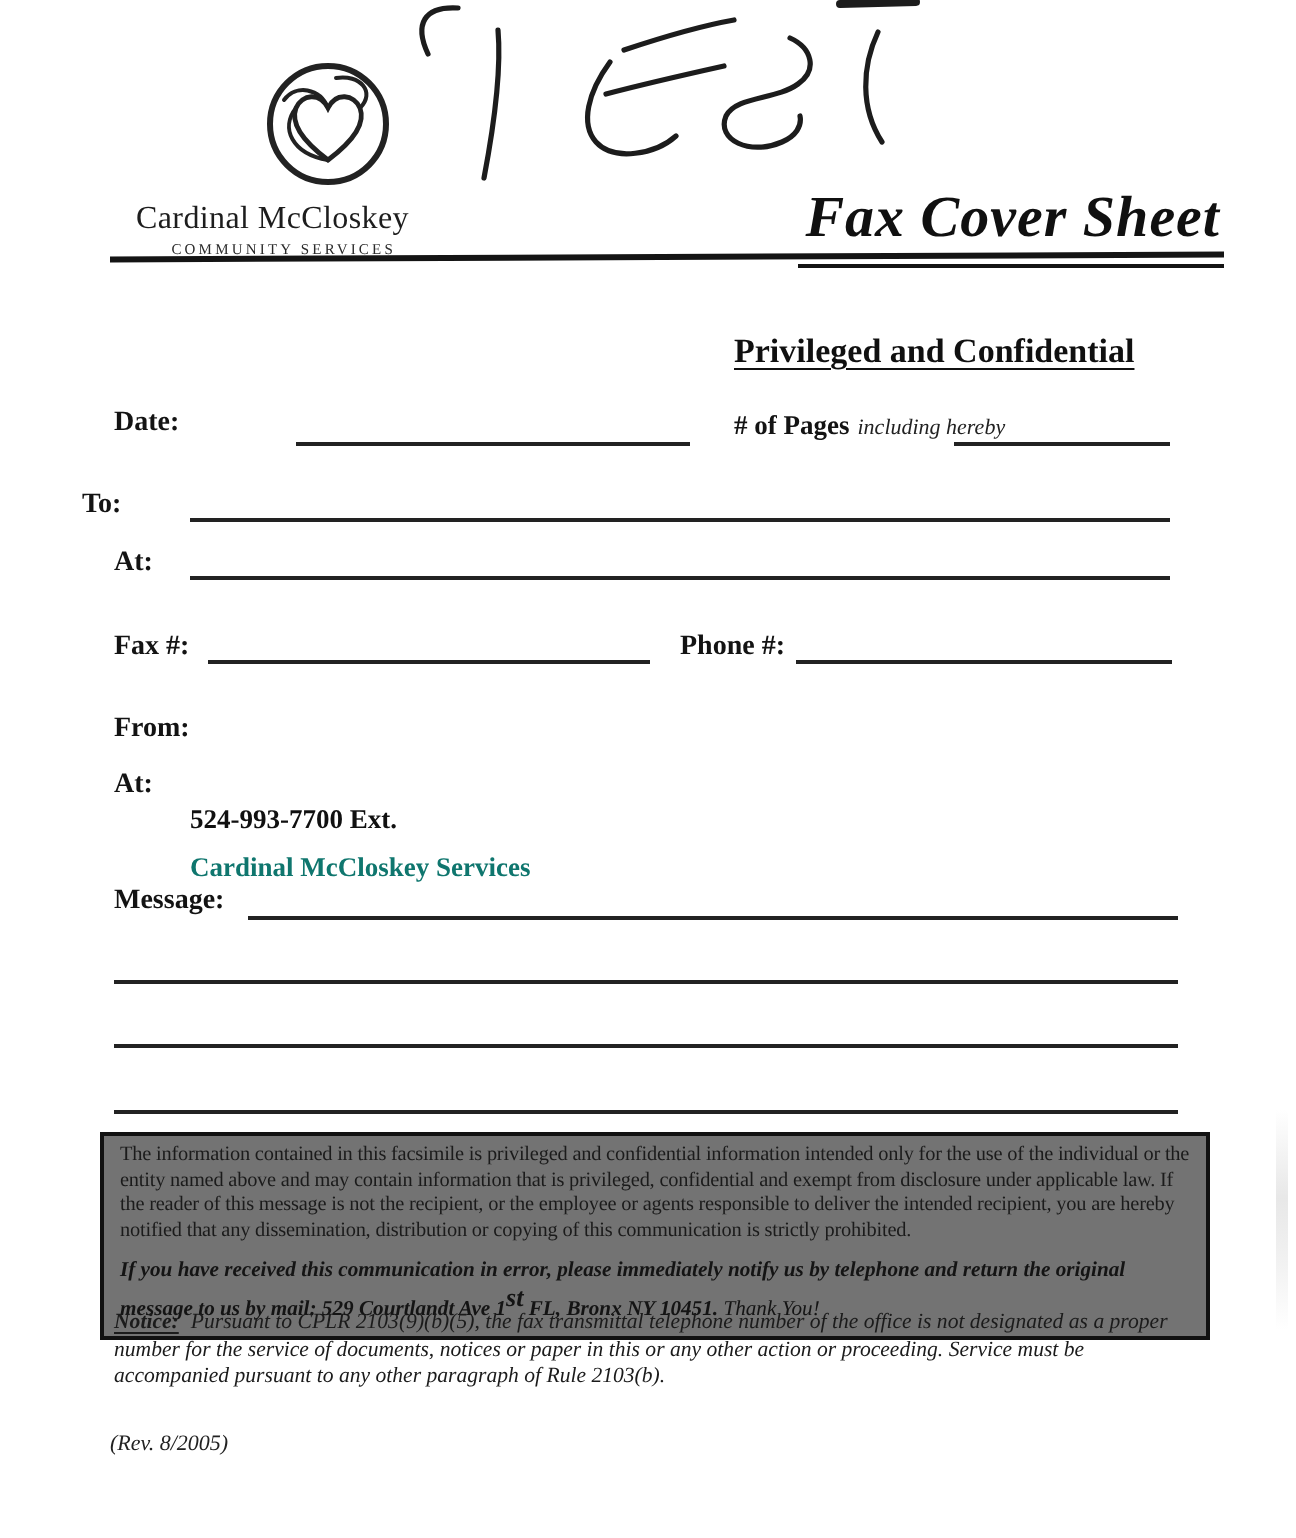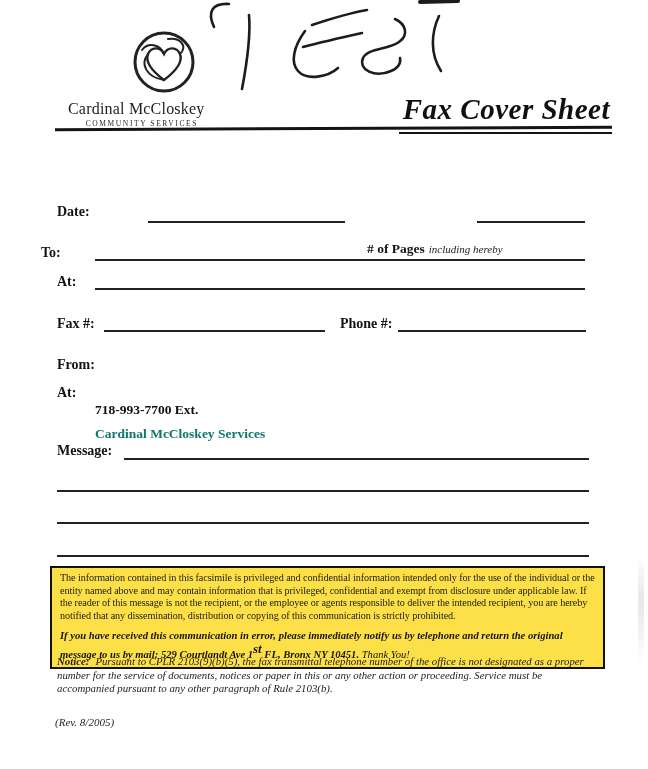--- a/index.html
+++ b/index.html
@@ -34,21 +34,21 @@
   .from-org{
     font-weight:bold;font-size:13.5px;
     text-underline-offset:2px;white-space:nowrap;color:#0f766e;margin-top:41px;
   }
   .from-phone{font-weight:bold;font-size:13.5px;white-space:nowrap;color:#101010;}
   
   .disc-box{
     left:50px;top:566px;width:535px;
     border:2px solid #111;
     padding:4px 8px 6px 8px;
-    background:#fde047;
+    background:#737373;
   }
   .disc-p1{font-size:10.2px;line-height:12.6px;color:#1b1b1b;letter-spacing:-0.1px;}
   .disc-p2{margin-top:7px;font-size:10.6px;line-height:13px;font-weight:bold;font-style:italic;color:#141414;}
   .disc-thanks{font-weight:normal;font-style:italic;}
   
   .notice{left:57px;top:655px;width:540px;font-size:10.8px;line-height:13.6px;font-style:italic;color:#1b1b1b;}
   .notice-label{font-weight:bold;text-decoration:underline;text-underline-offset:2px;margin-right:6px;}
   .revision{left:55px;top:716px;font-size:11px;font-style:italic;color:#222;}
   .scan-smudge{right:4px;top:555px;width:6px;height:110px;background:linear-gradient(#fff,#d8d8d8 40%,#e9e9e9 70%,#fff);opacity:.6;}
   sup{font-size:13px;}
@@ -79,45 +79,46 @@
       <path d="M34 24 C30 14 18 12 12 20" stroke-width="2"></path>
     </svg>
     <div class="org-name">Cardinal McCloskey</div>
     <div class="org-tagline">COMMUNITY SERVICES</div>
   </div>
 
   <div class="abs fax-title">Fax Cover Sheet</div>
   <div class="abs header-rule"></div>
   <div class="abs title-rule2"></div>
 
+  <div class="abs confidential">Privileged and Confidential</div>
 
   <div class="abs lbl" style="left:57px;top:204px;">Date:</div>
   <div class="abs blank" style="left:148px;top:221px;width:197px;"></div>
-  <div class="abs" style="left:367px;top:205px;display:flex;align-items:baseline;margin-top:36px;">
+  <div class="abs" style="left:367px;top:205px;display:flex;align-items:baseline;">
     <span class="lbl" style="font-size:13.5px;"># of Pages</span>
     <span class="pages-note">including hereby</span>
   </div>
   <div class="abs blank" style="left:477px;top:221px;width:108px;"></div>
 
   <div class="abs lbl" style="left:41px;top:245px;">To:</div>
   <div class="abs blank" style="left:95px;top:259px;width:490px;"></div>
 
   <div class="abs lbl" style="left:57px;top:274px;">At:</div>
   <div class="abs blank" style="left:95px;top:288px;width:490px;"></div>
 
   <div class="abs lbl" style="left:57px;top:316px;">Fax #:</div>
   <div class="abs blank" style="left:104px;top:330px;width:221px;"></div>
   <div class="abs lbl" style="left:340px;top:316px;">Phone #:</div>
   <div class="abs blank" style="left:398px;top:330px;width:188px;"></div>
 
   <div class="abs lbl" style="left:57px;top:357px;">From:</div>
 
   <div class="abs lbl" style="left:57px;top:385px;">At:</div>
   <div class="abs from-org" style="left:95px;top:385px;">Cardinal McCloskey Services</div>
-  <div class="abs from-phone" style="left:95px;top:402px;">718-993-7700 Ext.</div>
+  <div class="abs from-phone" style="left:95px;top:402px;">524-993-7700 Ext.</div>
 
   <div class="abs lbl" style="left:57px;top:443px;">Message:</div>
   <div class="abs blank" style="left:124px;top:458px;width:465px;"></div>
   <div class="abs blank" style="left:57px;top:490px;width:532px;"></div>
   <div class="abs blank" style="left:57px;top:522px;width:532px;"></div>
   <div class="abs blank" style="left:57px;top:555px;width:532px;"></div>
 
   <div class="abs disc-box">
     <div class="disc-p1">The information contained in this facsimile is privileged and confidential information intended only for the use of the individual or the entity named above and may contain information that is privileged, confidential and exempt from disclosure under applicable law.  If the reader of this message is not the recipient, or the employee or agents responsible to deliver the intended recipient, you are hereby notified that any dissemination, distribution or copying of this communication is strictly prohibited.</div>
     <div class="disc-p2"><span>If you have received this communication in error, please immediately notify us by telephone and return the original message to us by mail: 529 Courtlandt Ave 1</span><sup>st</sup><span> FL, Bronx NY 10451.  </span><span class="disc-thanks">Thank You!</span></div>

